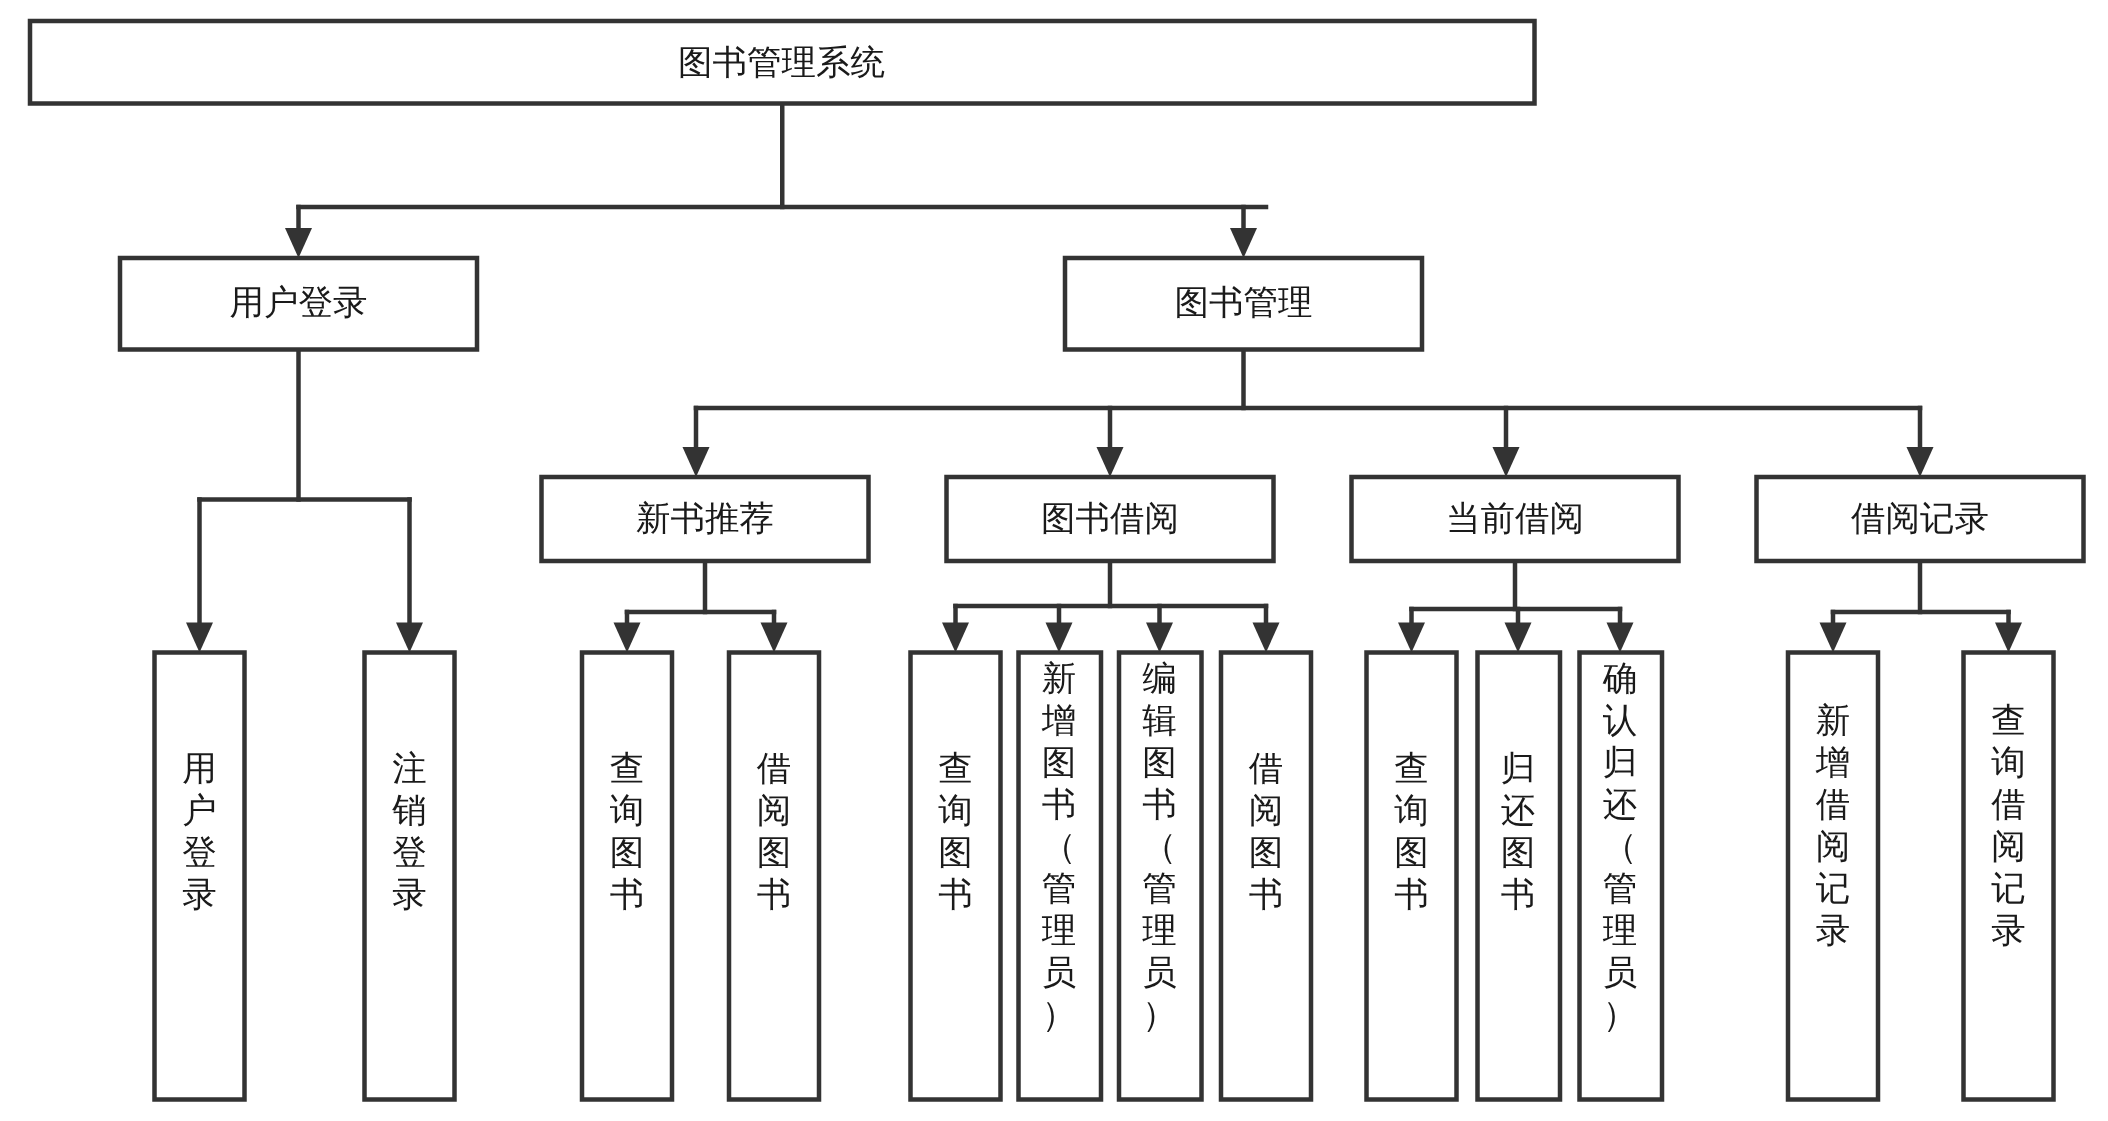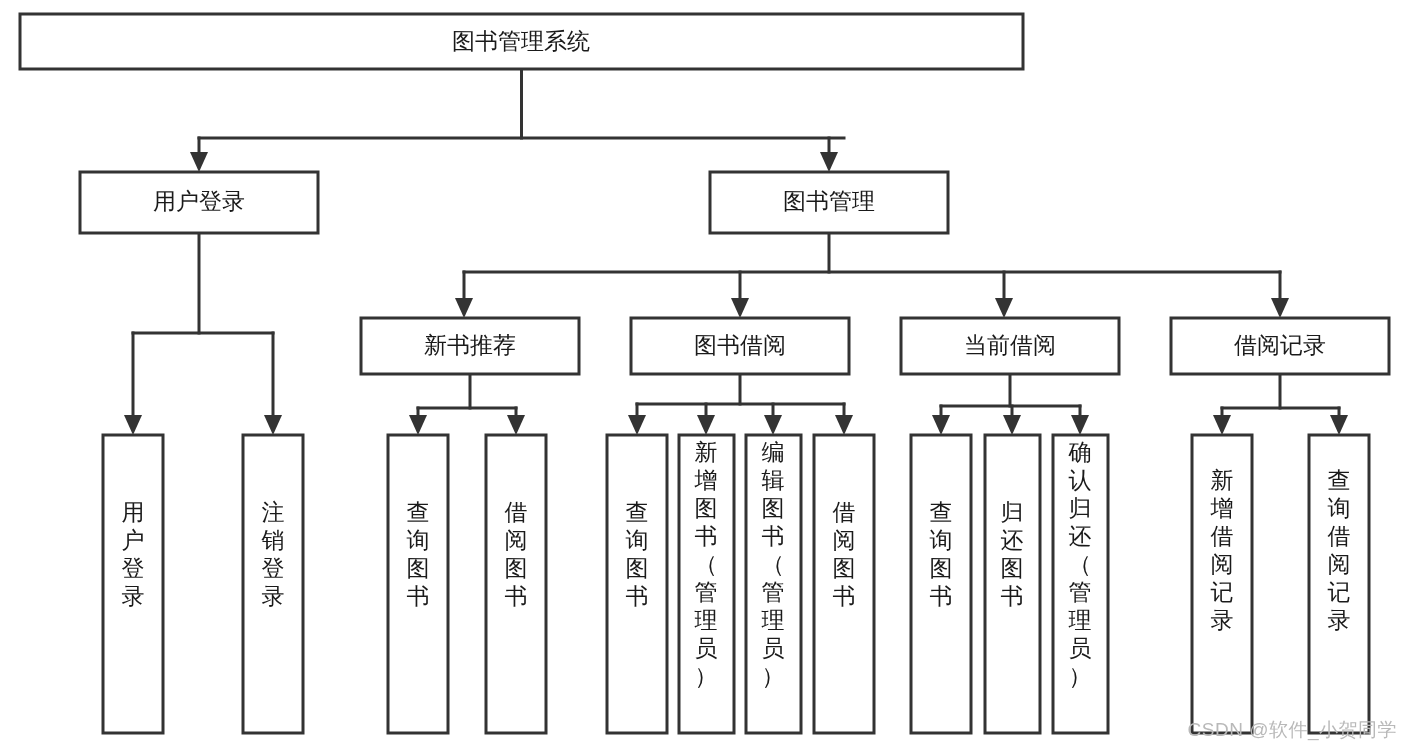--- a/index.html
+++ b/index.html
@@ -225,15 +225,14 @@
       <rect class="node-box" x="1192" y="435" width="60" height="298"></rect>
       <text class="node-label-v" x="1222" y="488"><tspan x="1222" y="488">新</tspan><tspan x="1222" y="516">增</tspan><tspan x="1222" y="544">借</tspan><tspan x="1222" y="572">阅</tspan><tspan x="1222" y="600">记</tspan><tspan x="1222" y="628">录</tspan></text>
     </g>
     <g>
       <rect class="node-box" x="1309" y="435" width="60" height="298"></rect>
       <text class="node-label-v" x="1339" y="488"><tspan x="1339" y="488">查</tspan><tspan x="1339" y="516">询</tspan><tspan x="1339" y="544">借</tspan><tspan x="1339" y="572">阅</tspan><tspan x="1339" y="600">记</tspan><tspan x="1339" y="628">录</tspan></text>
     </g>
 
   </svg>
 
-  <div class="watermark-text">CSDN @软件_小贺同学</div>
 
 </div>
 
 </body></html>

